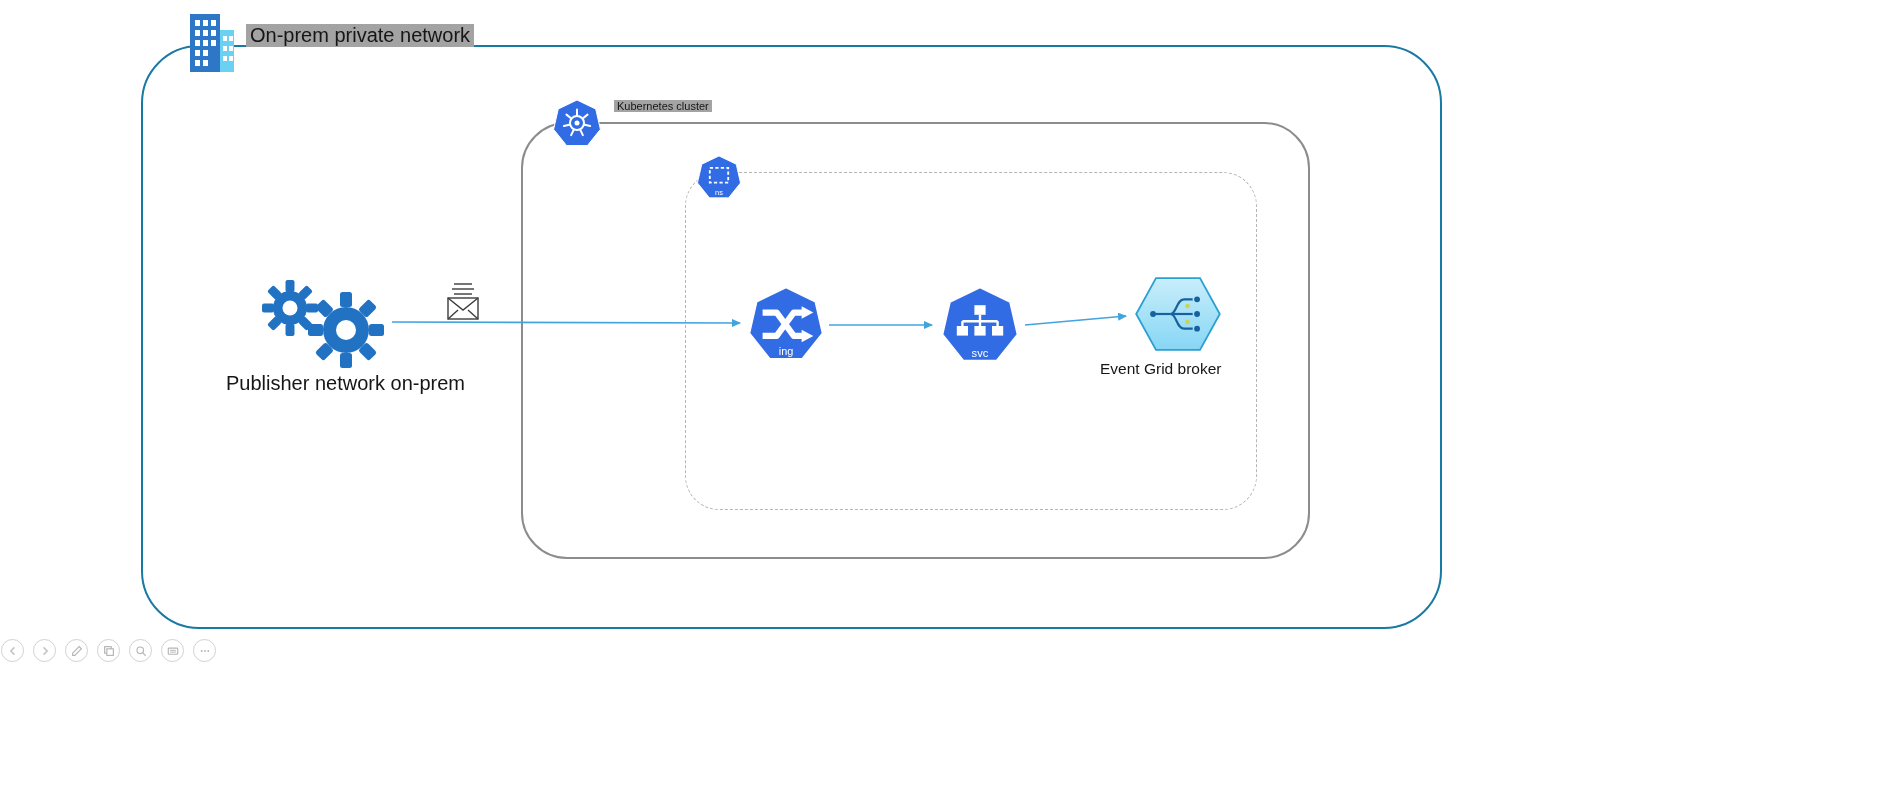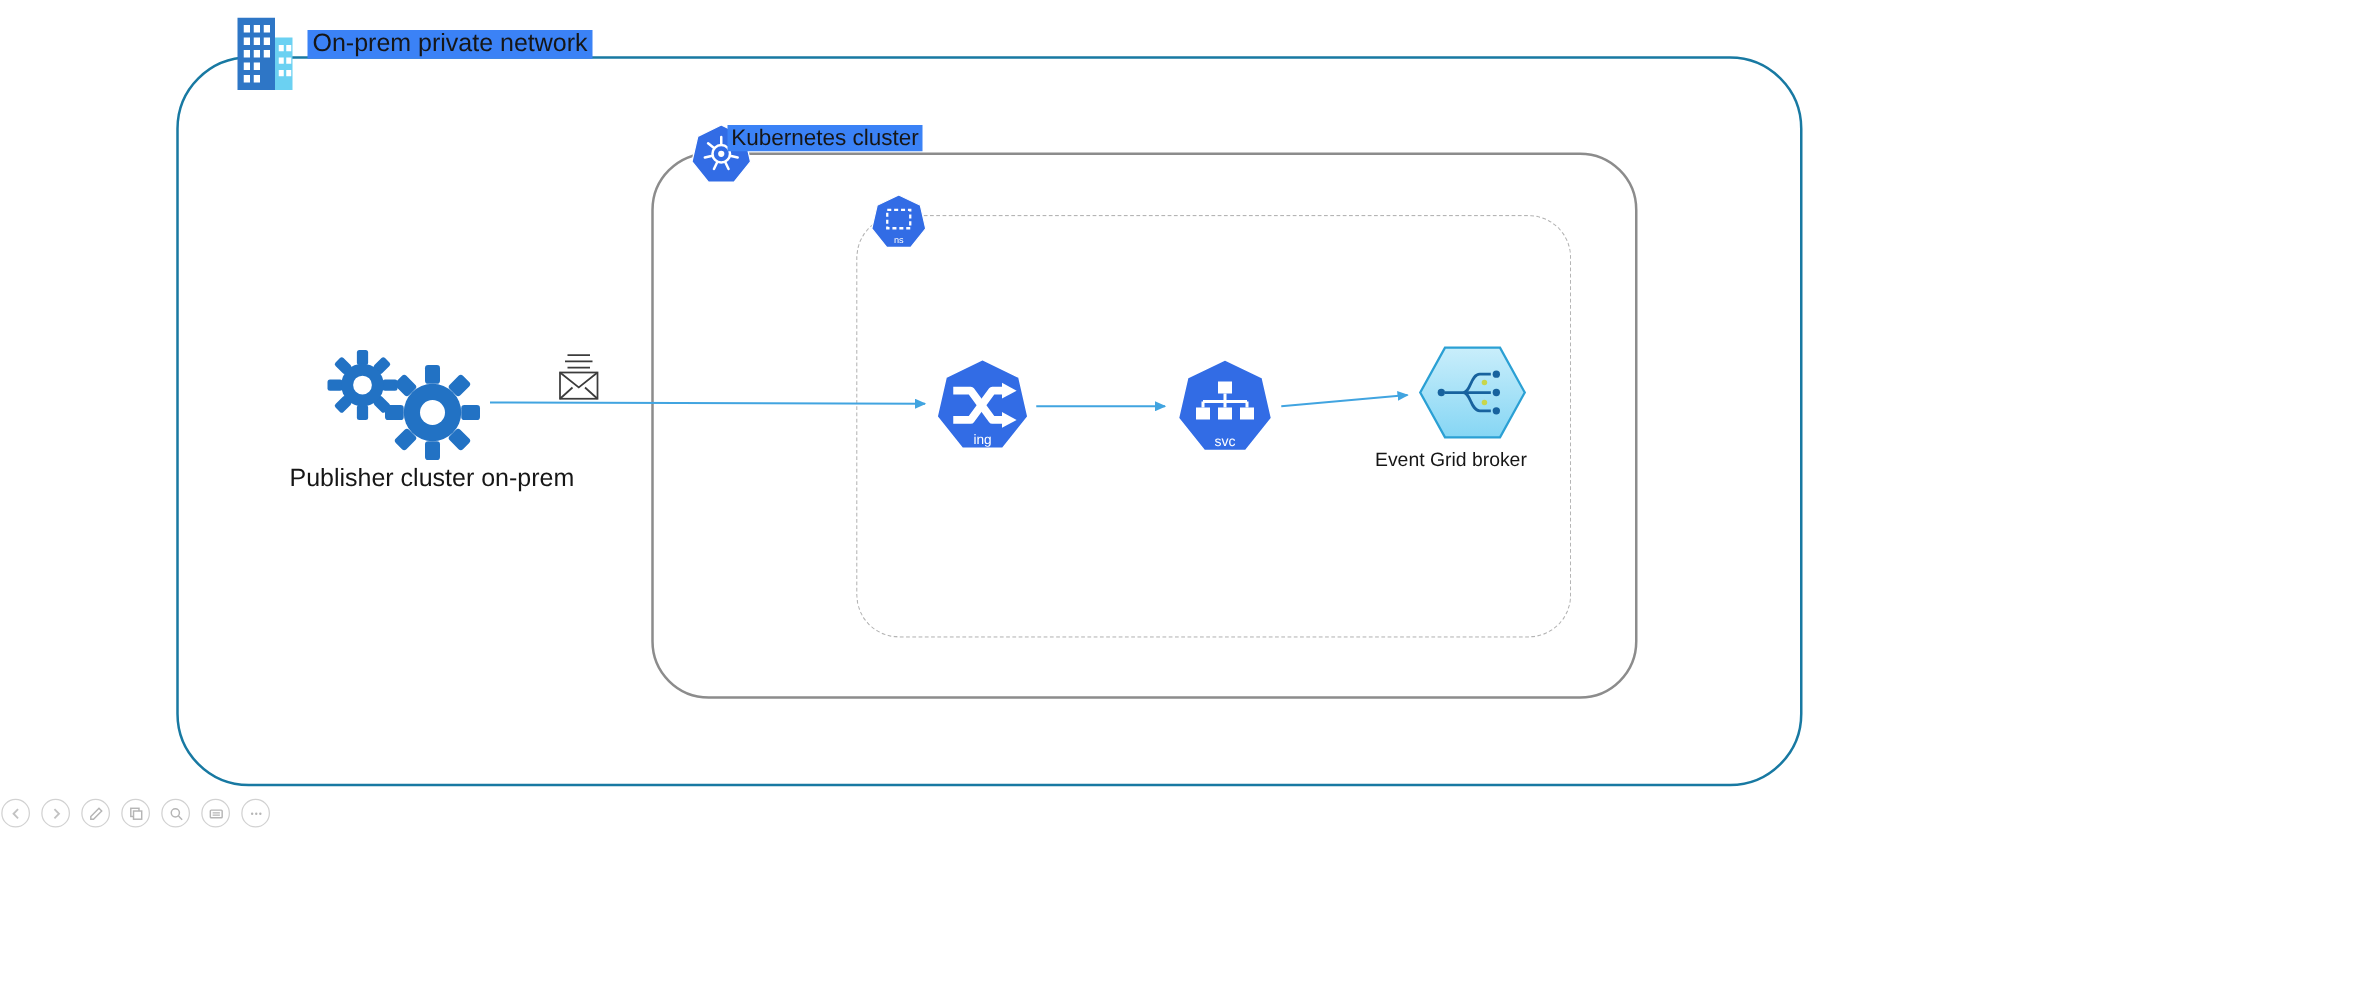--- a/index.html
+++ b/index.html
@@ -28,23 +28,23 @@
     border-radius: 46px;
   }
   .ns-box {
     left: 685px; top: 172px;
     width: 572px; height: 338px;
     border: 1.5px dashed #b5b5b5;
     border-radius: 34px;
   }
 
   
-  .lbl { color: #161616; white-space: nowrap; background: #3b82f6; }
+  .lbl { color: #161616; white-space: nowrap; background: #a3a3a3; }
   .onprem-label  { left: 246px; top: 24px;  font-size: 20px; padding: 0 4px; }
-  .k8s-label     { left: 582px; top: 100px; font-size: 18px; padding: 0 3px; }
+  .k8s-label     { left: 614px; top: 100px; font-size: 11px; padding: 0 3px; }
   .publisher-label { left: 213px; top: 372px; width: 265px; font-size: 20px; text-align: center; background: transparent; }
   .eventgrid-label { left: 1100px; top: 360px; width: 165px; font-size: 15.5px; background: transparent; }
 
   
   .building-icon  { left: 186px;  top: 14px; }
   .k8s-icon       { left: 552px;  top: 99px; }
   .ns-icon        { left: 696px;  top: 155px; }
   .gears-icon     { left: 258px;  top: 278px; }
   .message-icon   { left: 445px;  top: 280px; }
   .ing-icon       { left: 747px;  top: 286px; }
@@ -151,21 +151,21 @@
         <rect x="-6" y="-38" width="12" height="15" rx="2.5" transform="rotate(135)"></rect>
         <rect x="-6" y="-38" width="12" height="15" rx="2.5" transform="rotate(180)"></rect>
         <rect x="-6" y="-38" width="12" height="15" rx="2.5" transform="rotate(225)"></rect>
         <rect x="-6" y="-38" width="12" height="15" rx="2.5" transform="rotate(270)"></rect>
         <rect x="-6" y="-38" width="12" height="15" rx="2.5" transform="rotate(315)"></rect>
         <circle cx="0" cy="0" r="23"></circle>
         <circle cx="0" cy="0" r="10" fill="#ffffff"></circle>
       </g>
     </g>
   </svg>
-  <div class="abs lbl publisher-label">Publisher cluster on-prem</div>
+  <div class="abs lbl publisher-label">Publisher network on-prem</div>
 
   <svg class="abs message-icon" width="36" height="42" viewBox="0 0 36 42">
     <g stroke="#3c3c3c" stroke-width="1.4" fill="none">
       <line x1="9" y1="4" x2="27" y2="4"></line>
       <line x1="7" y1="9" x2="29" y2="9"></line>
       <line x1="9" y1="14" x2="27" y2="14"></line>
       <rect x="3" y="18" width="30" height="21" fill="#ffffff"></rect>
       <polyline points="3,18 18,30 33,18"></polyline>
       <line x1="3" y1="39" x2="13" y2="30"></line>
       <line x1="33" y1="39" x2="23" y2="30"></line>

